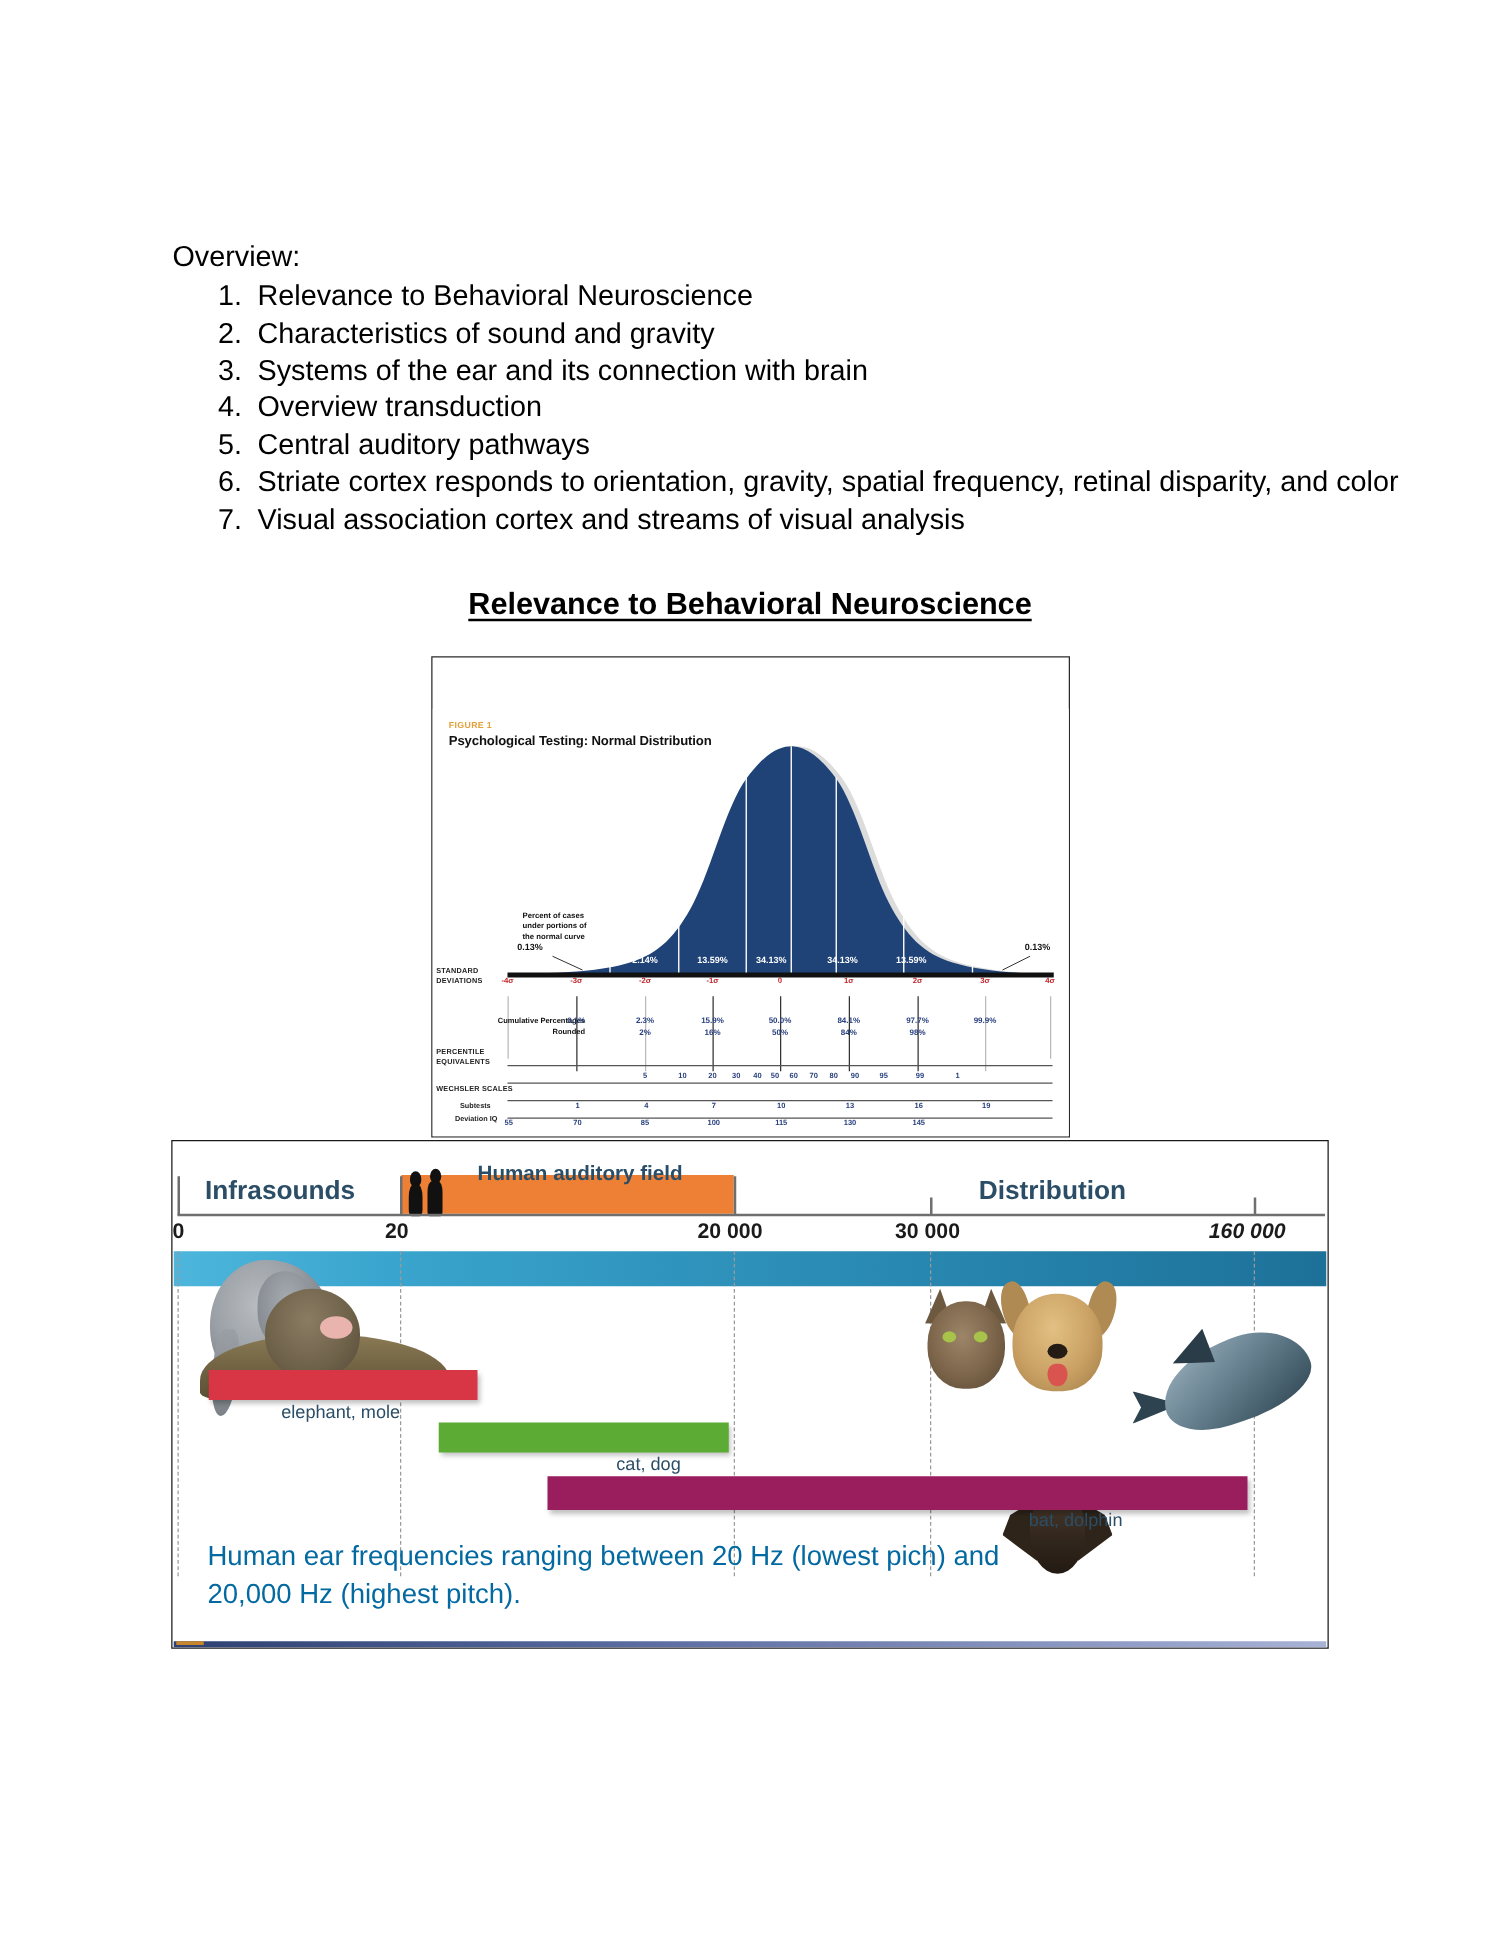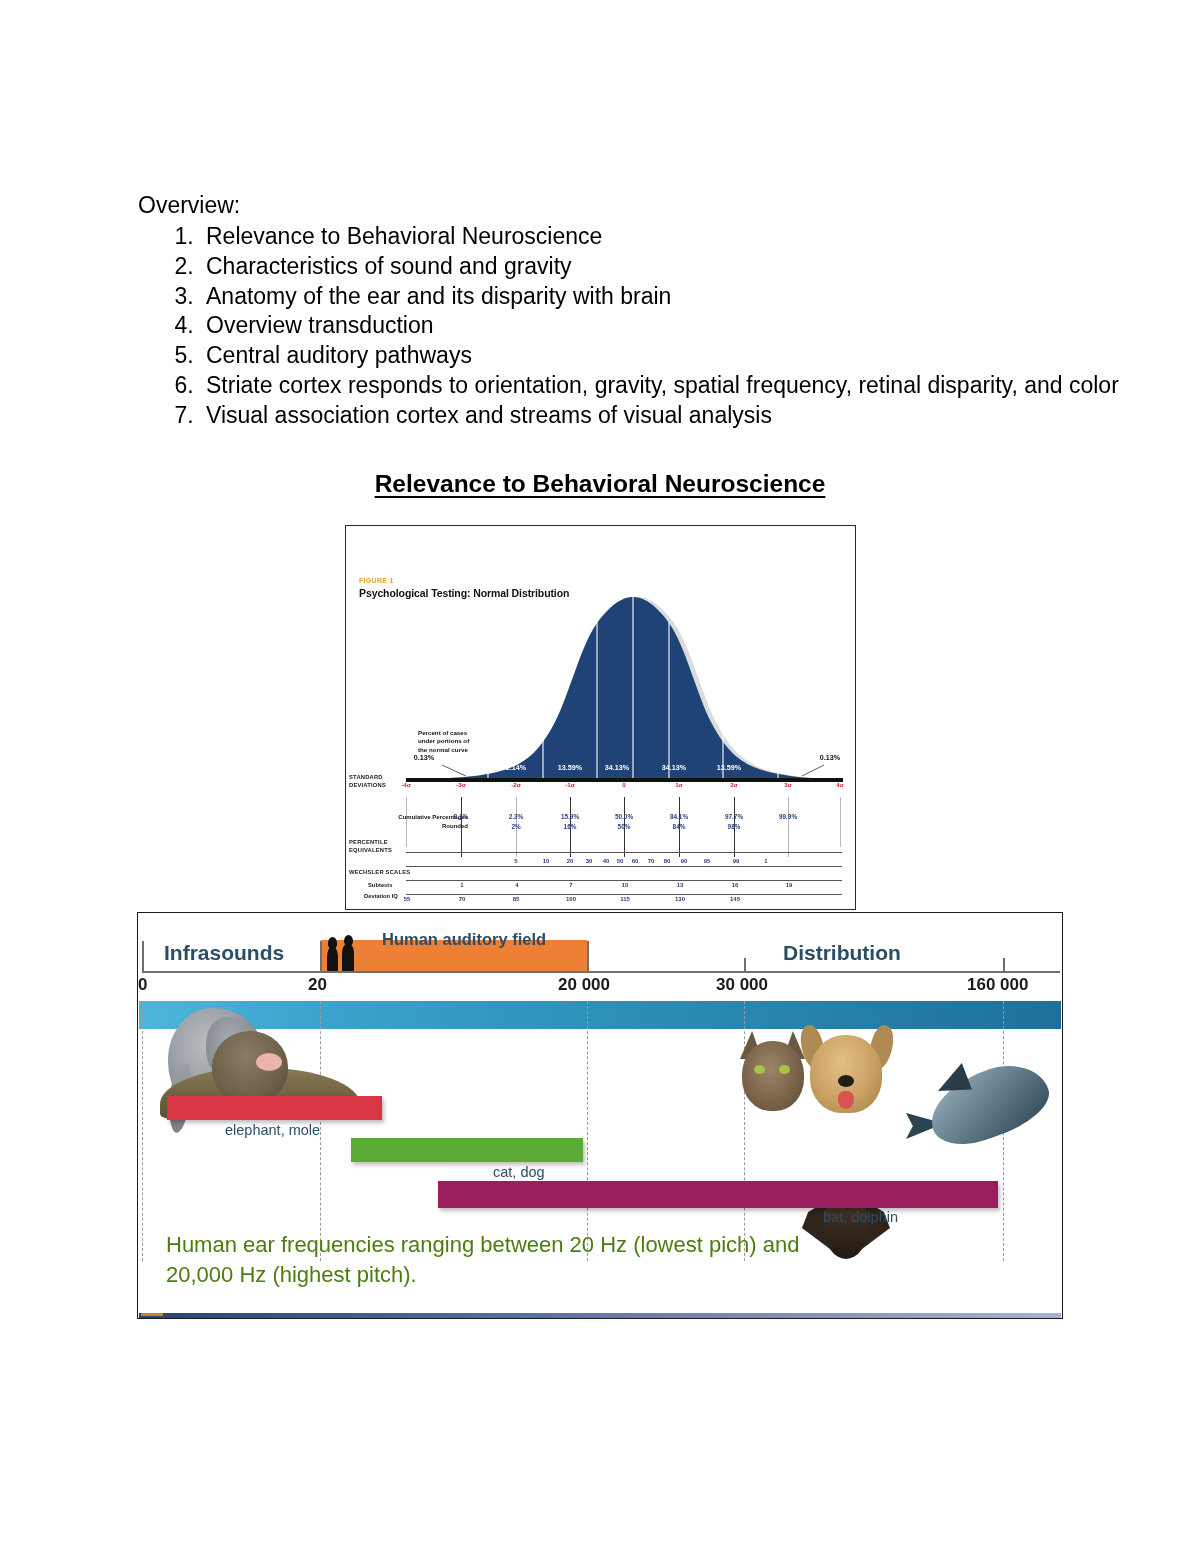--- a/index.html
+++ b/index.html
@@ -382,21 +382,21 @@
   }
   .cap-elephant { left: 87px; top: 209px; }
   .cap-catdog   { left: 355px; top: 251px; }
   .cap-batdolphin { left: 685px; top: 296px; }
   .freq-caption {
     position: absolute;
     left: 28px; top: 317px;
     width: 700px;
     font-size: 22px;
     line-height: 1.38;
-    color: #4d7c0f;
+    color: #0369a1;
   }
   .freq-bottomstrip {
     position: absolute;
     left: 1px; bottom: 0px;
     width: 922px; height: 5px;
     background: linear-gradient(to right, #2e3f71 0%, #5a6ba0 40%, #a8b2d6 100%);
   }
   .freq-bottomstrip-dots {
     position: absolute;
     left: 3px; bottom: 2px;
@@ -506,21 +506,21 @@
 </head>
 <body>
 
 <div class="page">
 
 
   <div class="overview-label">Overview:</div>
   <ol class="overview-list">
     <li>Relevance to Behavioral Neuroscience</li>
     <li>Characteristics of sound and gravity</li>
-    <li>Anatomy of the ear and its disparity with brain</li>
+    <li>Systems of the ear and its connection with brain</li>
     <li>Overview transduction</li>
     <li>Central auditory pathways</li>
     <li>Striate cortex responds to orientation, gravity, spatial frequency, retinal disparity, and color</li>
     <li>Visual association cortex and streams of visual analysis</li>
   </ol>
 
   <div class="section-heading">
     <span class="u">Relevance to Behavioral Neuroscience</span>
   </div>
 
@@ -675,21 +675,21 @@
     <div class="freq-axis-tick" style="left:4px;  top:28px; height:31px;"></div>
     <div class="freq-axis-tick" style="left:182px; top:28px; height:31px;"></div>
     <div class="freq-axis-tick" style="left:449px; top:28px; height:31px;"></div>
     <div class="freq-axis-tick" style="left:606px; top:45px; height:14px;"></div>
     <div class="freq-axis-tick" style="left:865px; top:45px; height:14px;"></div>
 
     <div class="freq-tick-label" style="left:0px;">0</div>
     <div class="freq-tick-label" style="left:170px;">20</div>
     <div class="freq-tick-label" style="left:420px;">20 000</div>
     <div class="freq-tick-label" style="left:578px;">30 000</div>
-    <div class="freq-tick-label" style="left:829px;">160 000</div>
+    <div class="freq-tick-label" style="left:829px;font-style:italic;">160 000</div>
 
     <div class="blue-band"></div>
 
     <div class="dashline" style="left:4px;"></div>
     <div class="dashline" style="left:182px;"></div>
     <div class="dashline" style="left:449px;"></div>
     <div class="dashline" style="left:606px;"></div>
     <div class="dashline" style="left:865px;"></div>
 
     <div class="photo elephant-body"></div>

